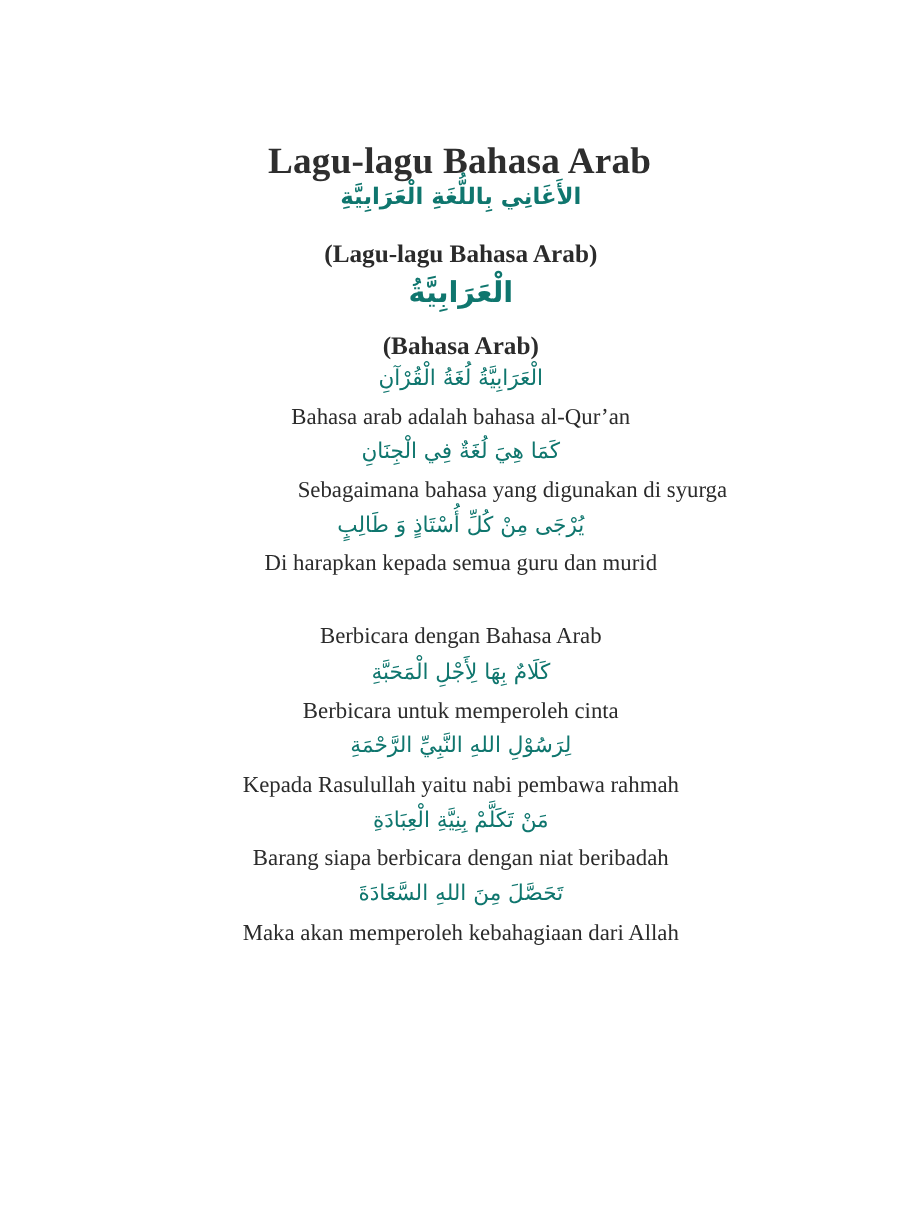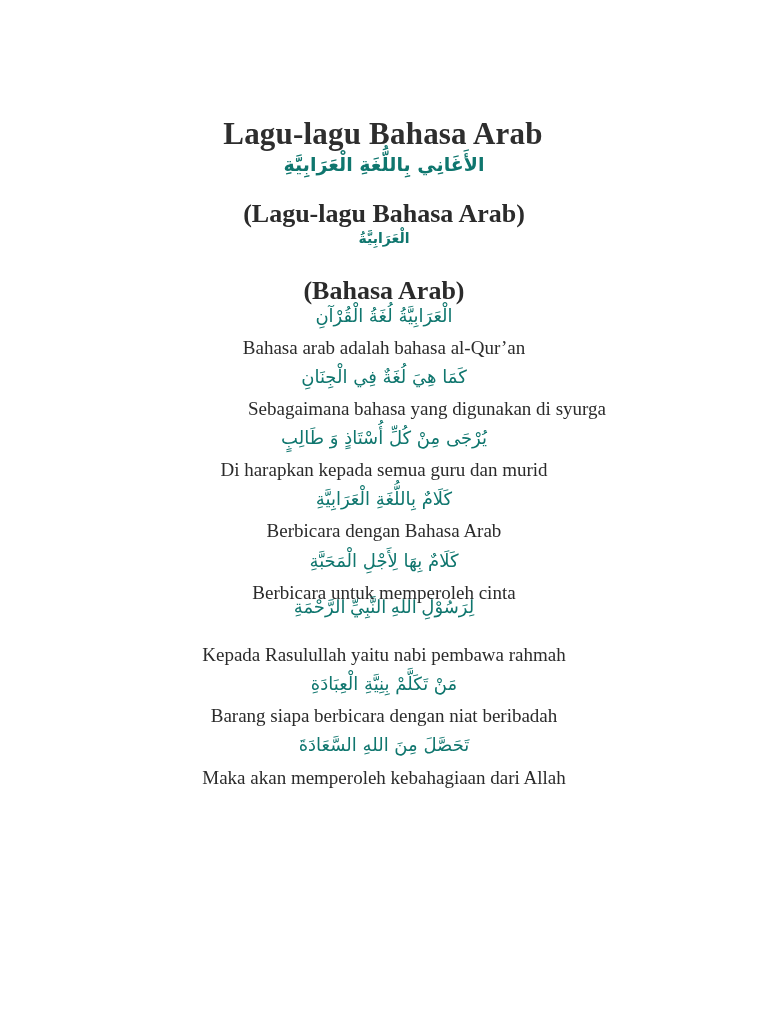--- a/index.html
+++ b/index.html
@@ -43,58 +43,57 @@
       font-family: "DejaVu Sans", "Liberation Sans", sans-serif;
       direction: rtl;
       unicode-bidi: plaintext;
       font-size: 18px;
       color: #0f766e;
     }
     .arabic.bold { font-weight: bold; }
     .subtitle {
       font-family: "Liberation Serif", "DejaVu Serif", serif;
       font-weight: bold;
-      font-size: 26px;
+      font-size: 21px;
       color: #2b2b2b;
     }
     .latin {
       font-family: "Liberation Serif", "DejaVu Serif", serif;
       font-size: 19px;
       color: #2b2b2b;
     }
   </style>
 </head>
 <body>
 
 <div class="page">
 
   <div class="line title">Lagu-lagu Bahasa Arab</div>
   <div class="line arabic bold" style="top:153px; font-size:19px;">الأَغَانِي بِاللُّغَةِ الْعَرَابِيَّةِ</div>
 
   <div class="line subtitle" style="top:199px;">(Lagu-lagu Bahasa Arab)</div>
-  <div class="line arabic bold" style="top:230px; font-size:14px;">الْعَرَابِيَّةُ</div>
+  <div class="line arabic bold" style="top:230px; font-size:24px;">الْعَرَابِيَّةُ</div>
 
   <div class="line subtitle" style="top:276px;">(Bahasa Arab)</div>
 
   <div class="line arabic" style="top:305px;">الْعَرَابِيَّةُ لُغَةُ الْقُرْآنِ</div>
   <div class="line latin" style="top:337px;">Bahasa arab adalah bahasa al-Qur’an</div>
 
   <div class="line arabic" style="top:366px;">كَمَا هِيَ لُغَةٌ فِي الْجِنَانِ</div>
   <div class="line latin" style="top:398px;margin-left:43px;">Sebagaimana bahasa yang digunakan di syurga</div>
 
   <div class="line arabic" style="top:427px;">يُرْجَى مِنْ كُلِّ أُسْتَاذٍ وَ طَالِبٍ</div>
   <div class="line latin" style="top:459px;">Di harapkan kepada semua guru dan murid</div>
 
-  <div class="line arabic" style="top:488px;">كَلَامٌ بِاللُّغَةِ الْعَرَابِيَّةِ</div>
   <div class="line latin" style="top:520px;">Berbicara dengan Bahasa Arab</div>
 
   <div class="line arabic" style="top:550px;">كَلَامٌ بِهَا لِأَجْلِ الْمَحَبَّةِ</div>
   <div class="line latin" style="top:582px;">Berbicara untuk memperoleh cinta</div>
 
-  <div class="line arabic" style="top:596px;font-family:Liberation Serif, serif;">لِرَسُوْلِ اللهِ النَّبِيِّ الرَّحْمَةِ</div>
+  <div class="line arabic" style="top:611px;">لِرَسُوْلِ اللهِ النَّبِيِّ الرَّحْمَةِ</div>
   <div class="line latin" style="top:644px;">Kepada Rasulullah yaitu nabi pembawa rahmah</div>
 
   <div class="line arabic" style="top:673px;">مَنْ تَكَلَّمْ بِنِيَّةِ الْعِبَادَةِ</div>
   <div class="line latin" style="top:705px;">Barang siapa berbicara dengan niat beribadah</div>
 
   <div class="line arabic" style="top:734px;">تَحَصَّلَ مِنَ اللهِ السَّعَادَةَ</div>
   <div class="line latin" style="top:767px;">Maka akan memperoleh kebahagiaan dari Allah</div>
 
 </div>
 

